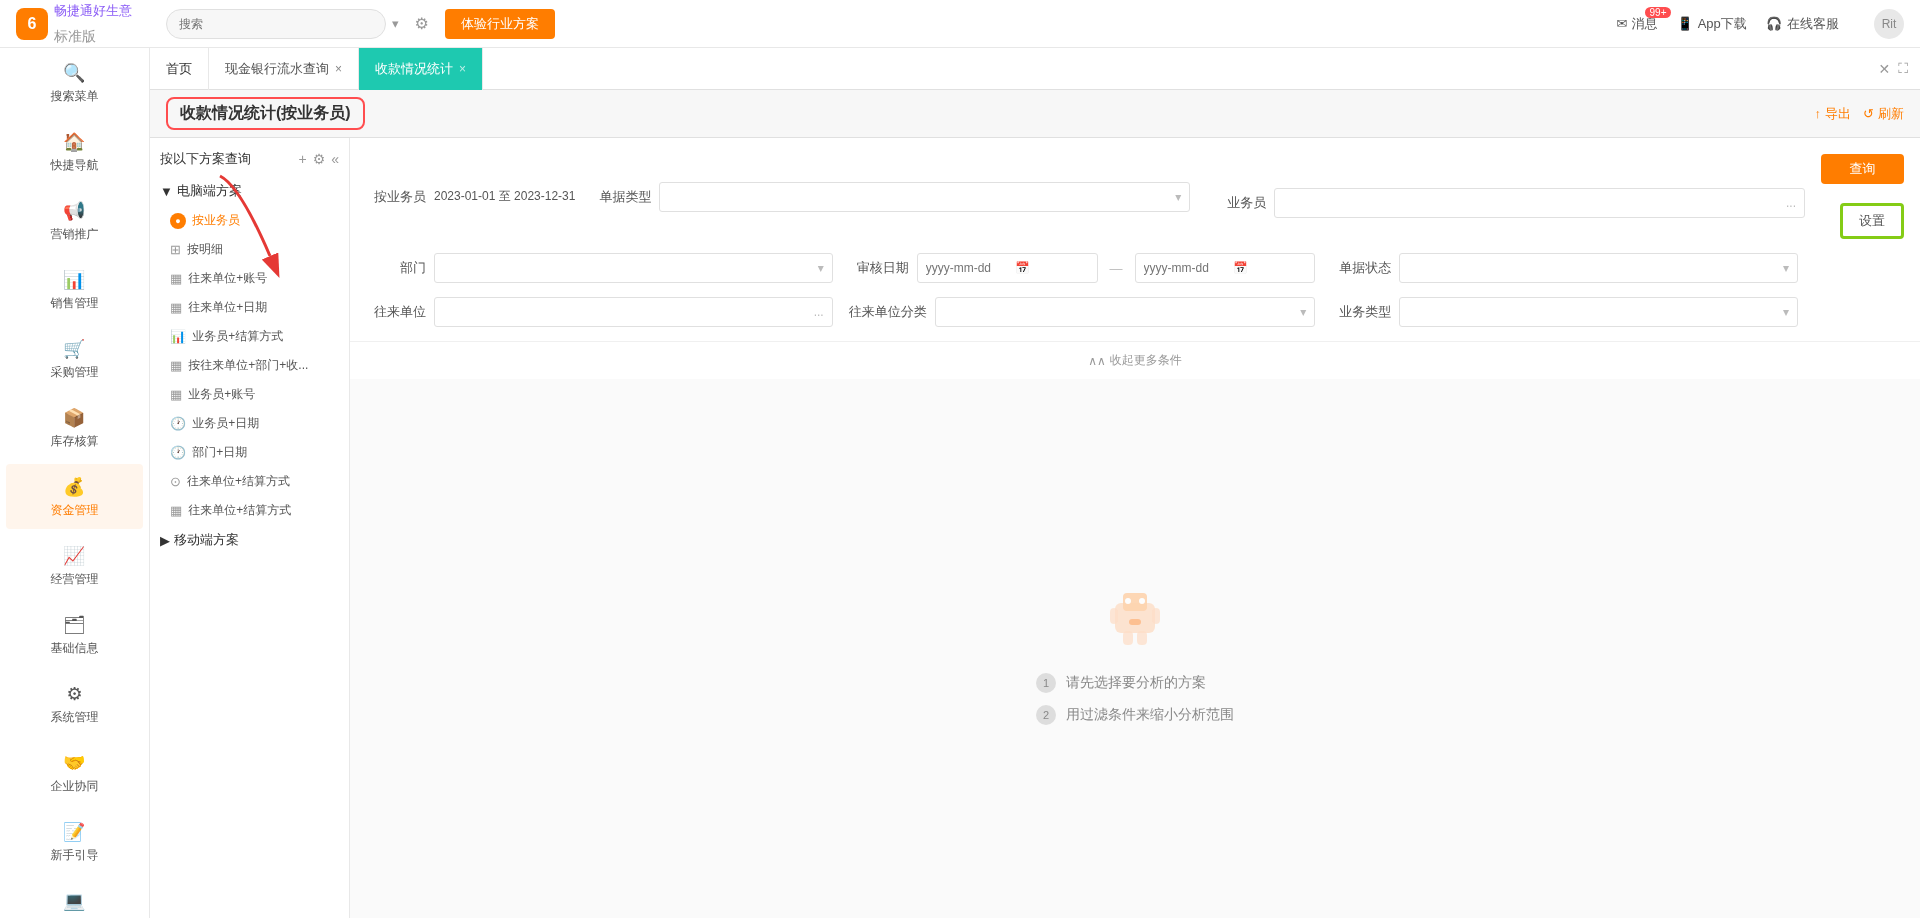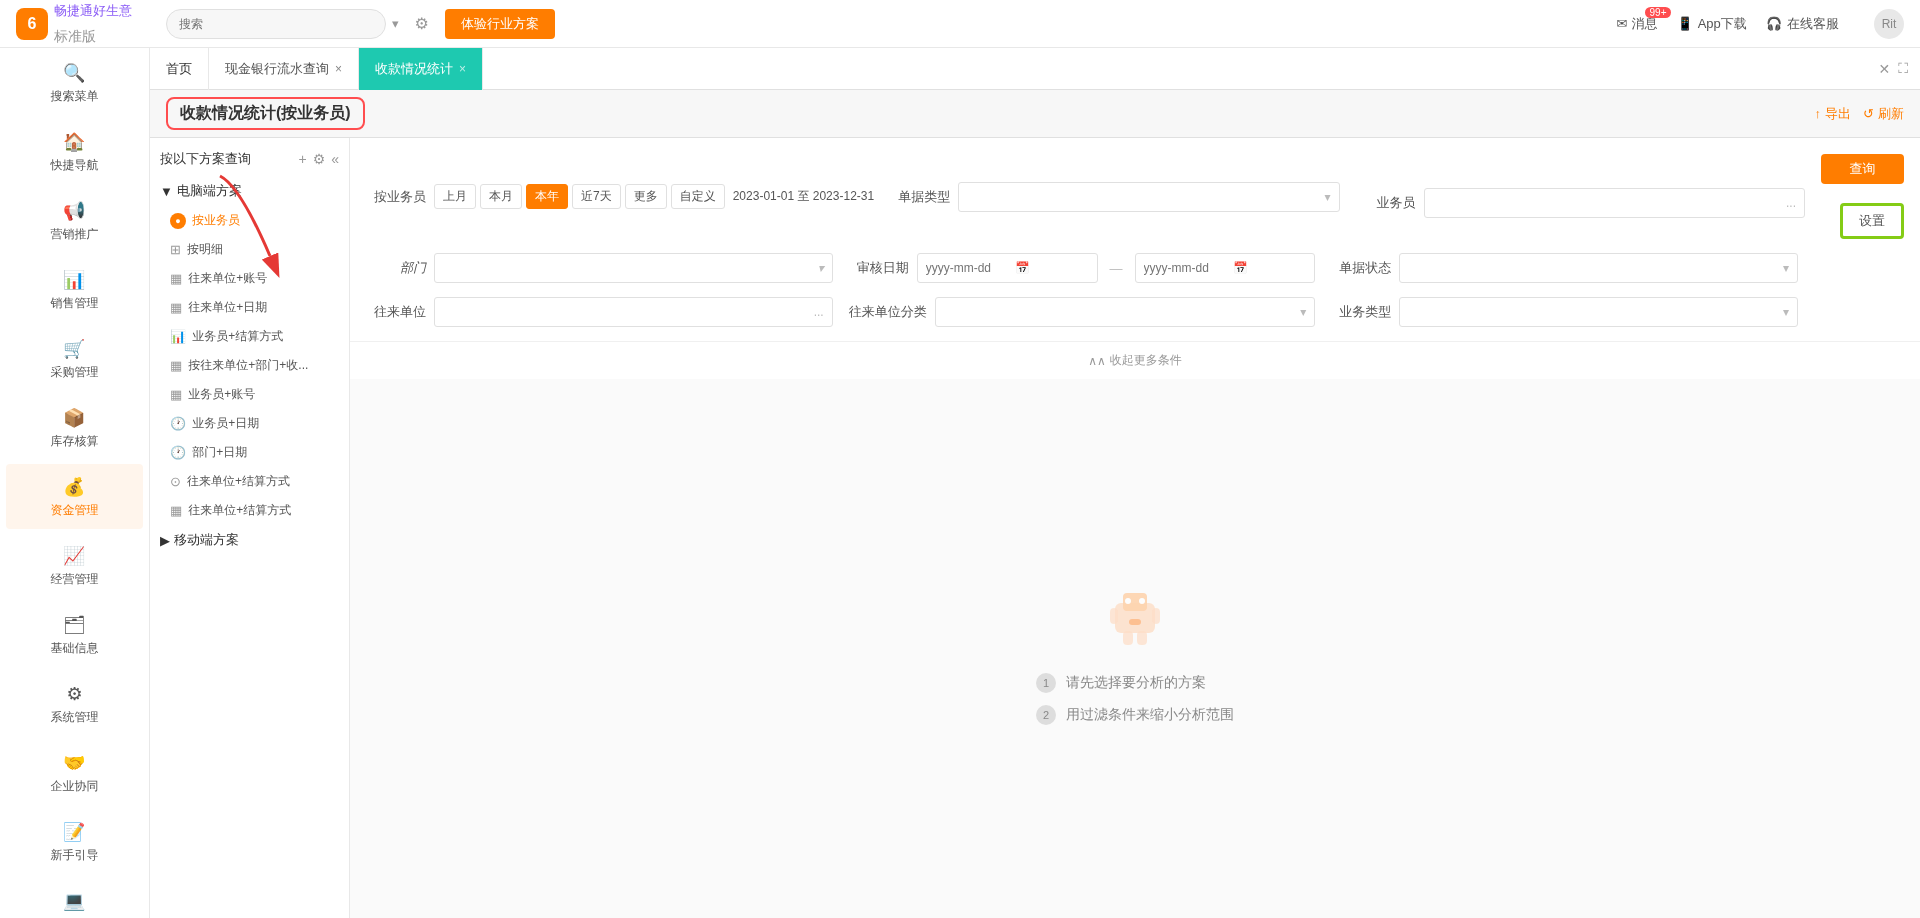--- a/index.html
+++ b/index.html
@@ -622,28 +622,20 @@
           <span>移动端方案</span>
         </div>
       </div>
 
       <div class="filter-main">
         <div class="filter-rows-area">
 
           <div style="display:flex;align-items:center;gap:16px;margin-bottom:14px;">
             <div class="filter-cell">
               <span class="filter-cell-label">按业务员</span>
-              <div style="display:flex;align-items:center;gap:4px;">
-                <button class="date-btn">上月</button>
-                <button class="date-btn">本月</button>
-                <button class="date-btn active">本年</button>
-                <button class="date-btn">近7天</button>
-                <button class="date-btn">更多</button>
-                <button class="date-btn">自定义</button>
-              </div>
               <span class="date-range-text">
                 <span>2023-01-01</span>
                 <span> 至 </span>
                 <span>2023-12-31</span>
               </span>
             </div>
 
             <div class="filter-cell" style="flex:1;">
               <span class="filter-cell-label">单据类型</span>
               <div class="filter-cell-input" style="flex:1;">
@@ -658,21 +650,21 @@
               </div>
             </div>
 
             <div style="display:flex;flex-direction:column;gap:19px;">
               <button class="action-btn-primary">查询</button>
               <button class="action-btn-secondary">设置</button>
             </div>
           </div>
 
           <div style="display:flex;align-items:center;gap:16px;margin-bottom:14px;">
-            <div class="filter-cell" style="flex:1;font-style:italic;">
+            <div class="filter-cell" style="flex:1;">
               <span class="filter-cell-label">部门</span>
               <div class="filter-cell-input" style="flex:1;">
                 <span class="down-arrow">▾</span>
               </div>
             </div>
 
             <div class="filter-cell" style="flex:1;">
               <span class="filter-cell-label">审核日期</span>
               <div class="filter-cell-input" style="min-width:130px;">
                 <input type="text" style="border: none; outline: none; font-size: 12px; color: rgb(187, 187, 187); width: 90px;" placeholder="yyyy-mm-dd">

